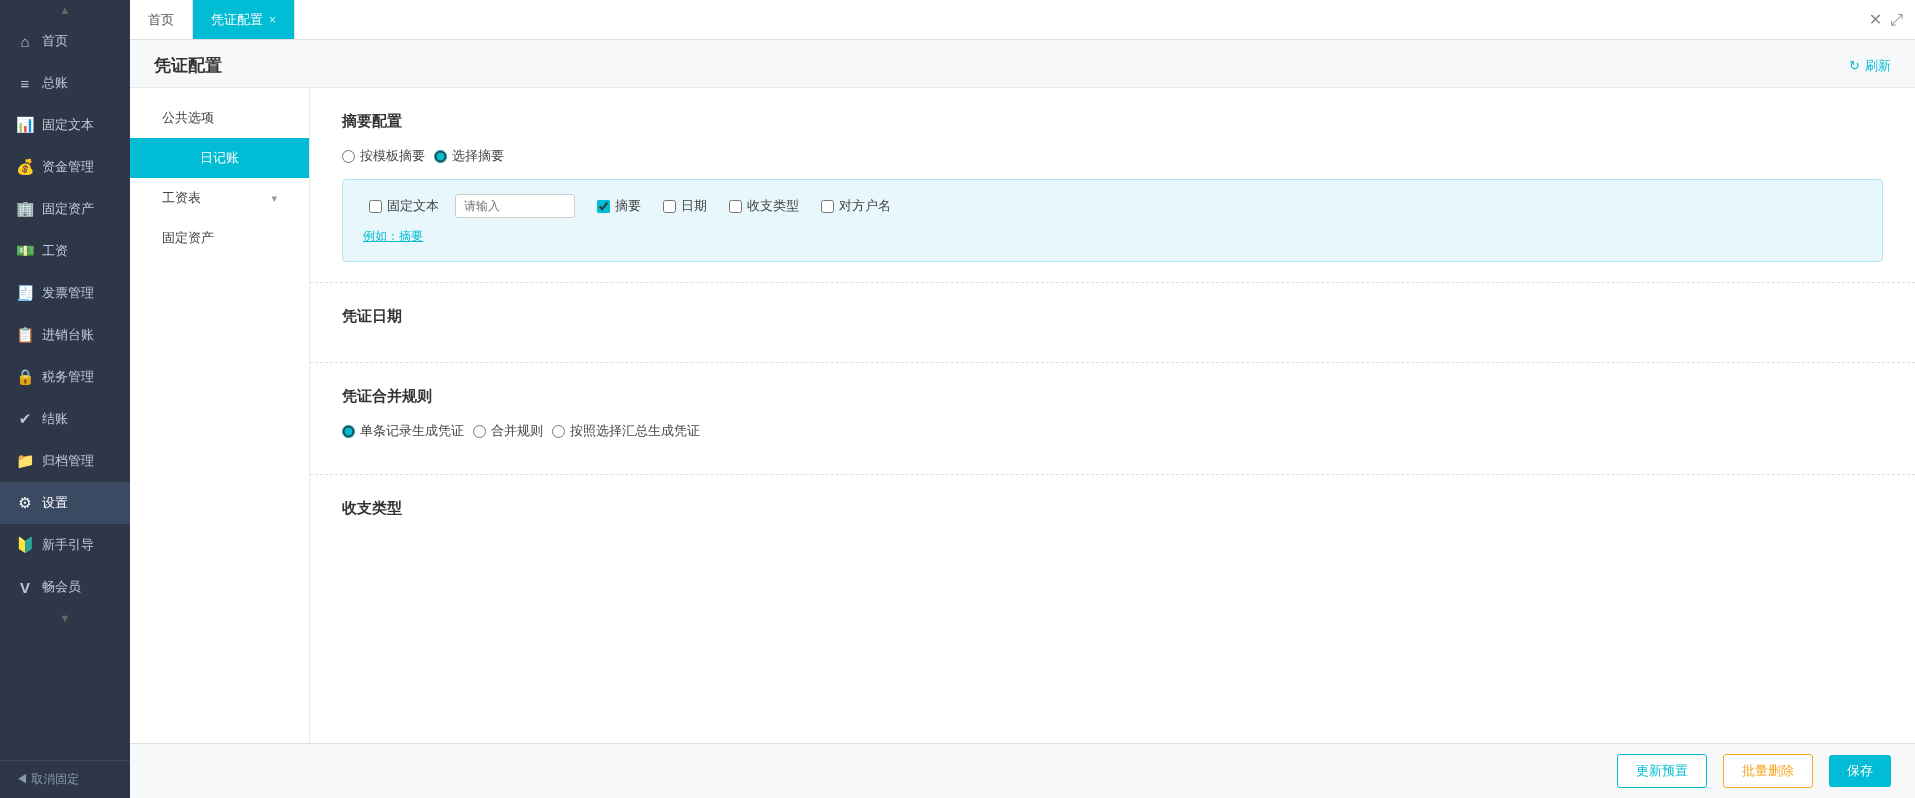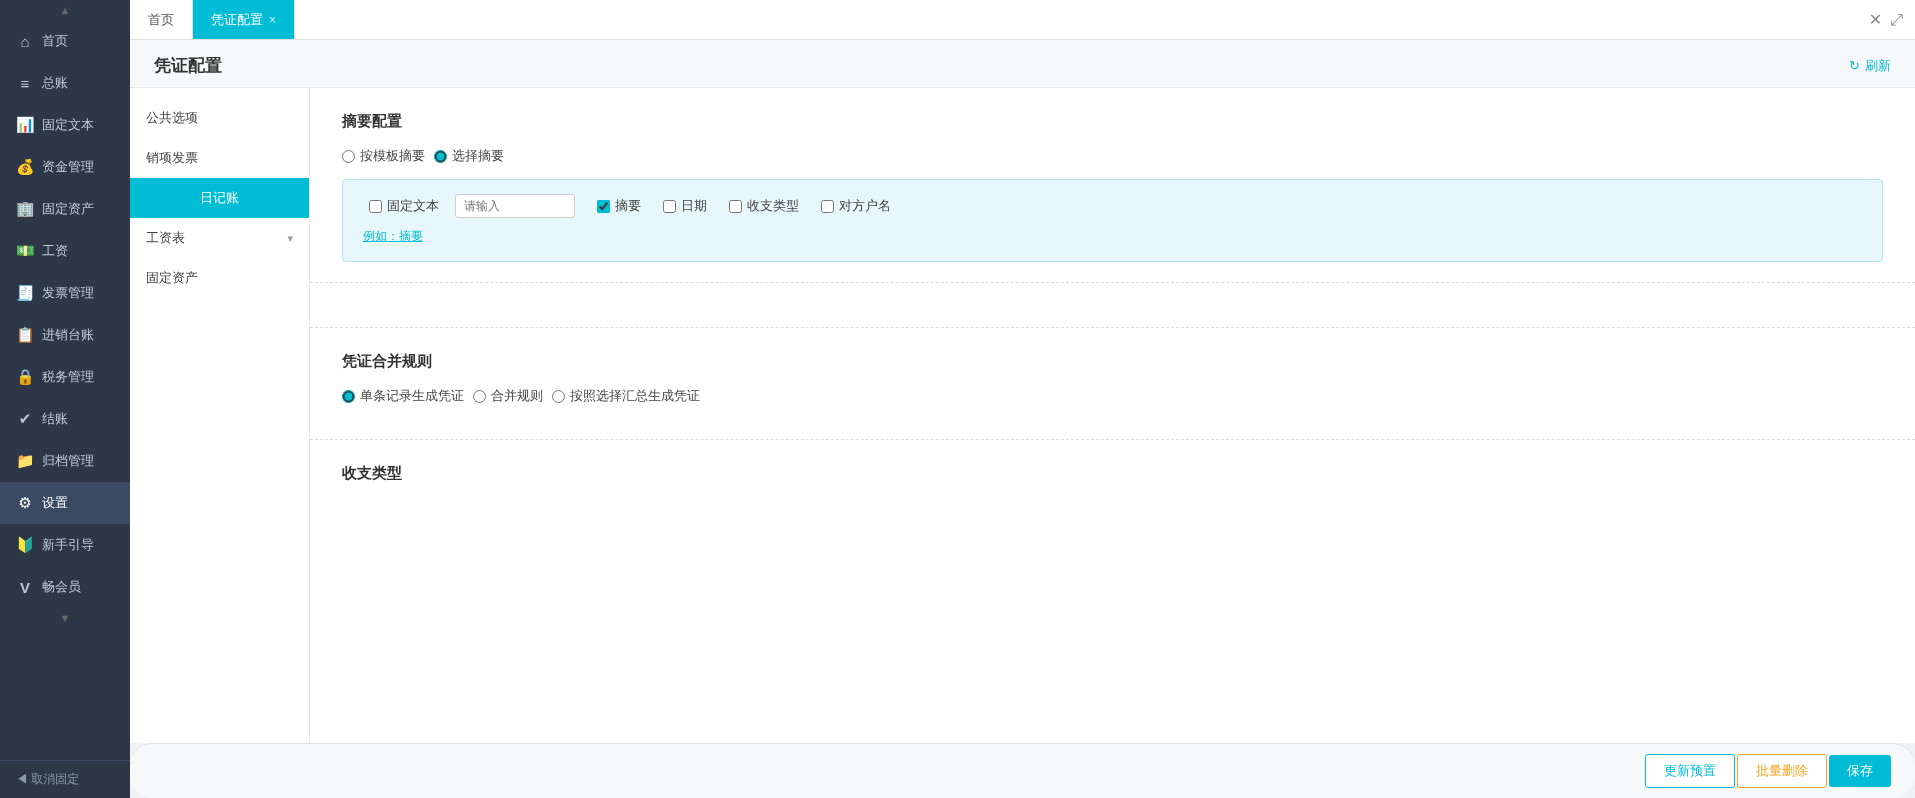--- a/index.html
+++ b/index.html
@@ -122,21 +122,21 @@
     
     .left-nav {
       width: 180px;
       background: #fff;
       border-right: 1px solid #e8e8e8;
       padding: 10px 0;
       flex-shrink: 0;
       overflow-y: auto;
     }
     .left-nav-item {
-      padding: 11px 16px;
+      padding: 11px 32px;
       font-size: 13px;
       cursor: pointer;
       color: #444;
       display: flex;
       align-items: center;
       justify-content: space-between;
     }
     .left-nav-item.active {
       background: #00bcd4;
       color: #fff;
@@ -223,23 +223,22 @@
     }
 
     
     .bottom-bar {
       display: flex;
       justify-content: flex-end;
       align-items: center;
       padding: 10px 24px;
       background: #f7f8fa;
       border-top: 1px solid #e0e0e0;
-      gap: 2px;
+      gap: 16px;
       flex-shrink: 0;
-      border-radius: 22px;
     }
     .btn {
       padding: 7px 18px;
       border-radius: 3px;
       font-size: 13px;
       cursor: pointer;
       border: none;
       font-family: inherit;
     }
     .btn-outline {
@@ -365,23 +364,20 @@
       <span>↻</span>
       <span>刷新</span>
     </div>
   </div>
 
   <div class="content-body">
 
     <div class="left-nav">
       <div class="left-nav-item">
         <span>公共选项</span>
-      </div>
-      <div class="left-nav-item">
-        <span>销项发票</span>
       </div>
       <div class="left-nav-item active">
         <span>日记账</span>
       </div>
       <div class="left-nav-item">
         <span>工资表</span>
         <span class="expand-icon">▾</span>
       </div>
       <div class="left-nav-item">
         <span>固定资产</span>
@@ -426,20 +422,21 @@
             <label class="check-label">
               <input type="checkbox" style="">
               <span>对方户名</span>
             </label>
           </div>
           <div class="summary-example">例如：摘要</div>
         </div>
       </div>
 
       <div class="config-section">
+        <div class="section-title">凭证日期</div>
       </div>
 
       <div class="config-section">
         <div class="section-title">凭证合并规则</div>
         <div class="radio-row">
           <label class="radio-label">
             <input type="radio" name="merge_rule" checked="" style="">
             <span>单条记录生成凭证</span>
           </label>
           <label class="radio-label">

